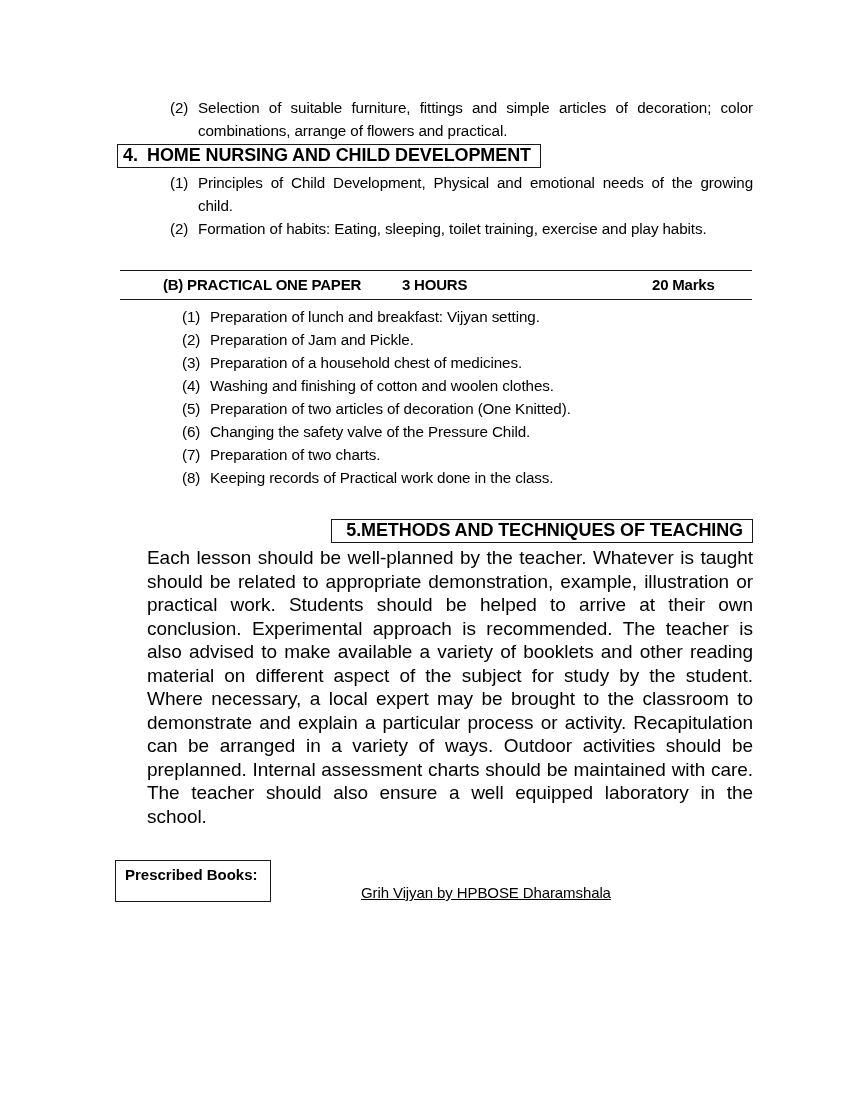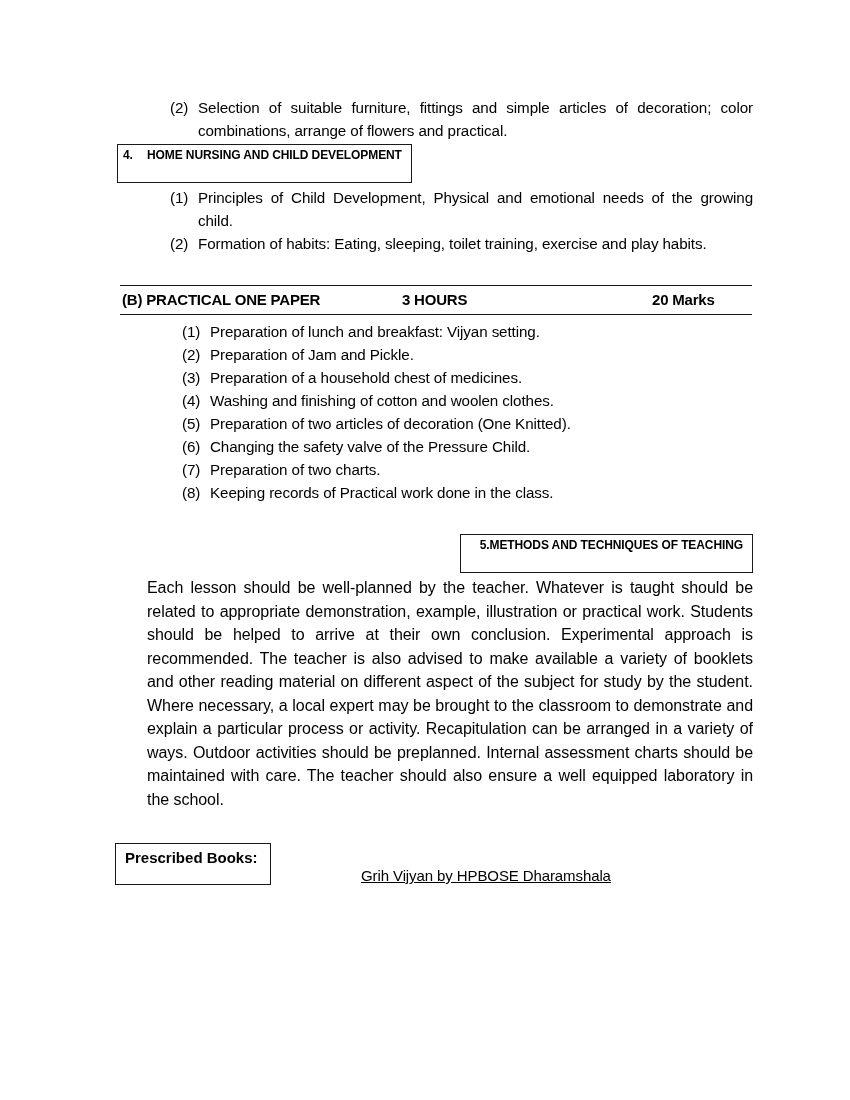--- a/index.html
+++ b/index.html
@@ -60,22 +60,22 @@
   }
 
   
   .indent-a { padding-left: 53px; }   
   .indent-b { padding-left: 65px; }   
 
   
   .boxhead {
     display: inline-block;
     border: 1.4px solid #1a1a1a;
-    padding: 1px 9px 17px 5px;
-    font-size: 12px;
+    padding: 1px 9px 2px 5px;
+    font-size: 18px;
     font-weight: bold;
     line-height: 19px;
     letter-spacing: -0.1px;
     white-space: nowrap;
     background: #fff;
   }
   .boxhead .hnum {
     display: inline-block;
     min-width: 24px;
   }
@@ -85,27 +85,27 @@
   }
   .pracrow {
     display: flex;
     align-items: baseline;
     font-size: 15px;
     font-weight: bold;
     line-height: 21px;
     padding: 3px 0 4px 2px;
     letter-spacing: -0.2px;
   }
-  .pracrow .c1 { flex: 0 0 280px; }
+  .pracrow .c1 { flex: 0 0 280px; text-align: center; }
   .pracrow .c2 { flex: 0 0 250px; }
   .pracrow .c3 { flex: 1 1 auto; }
 
   
   .bodypara {
-    font-size: 16px;
+    font-size: 19px;
     line-height: 23.5px;
     text-align: justify;
     text-align-last: left;
     letter-spacing: -0.05px;
     margin: 0;
   }
 
   
   .booksrow {
     position: relative;

